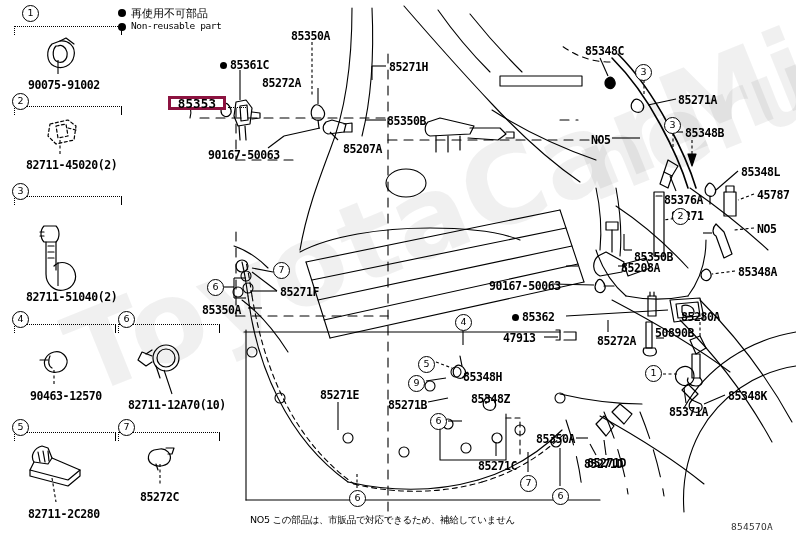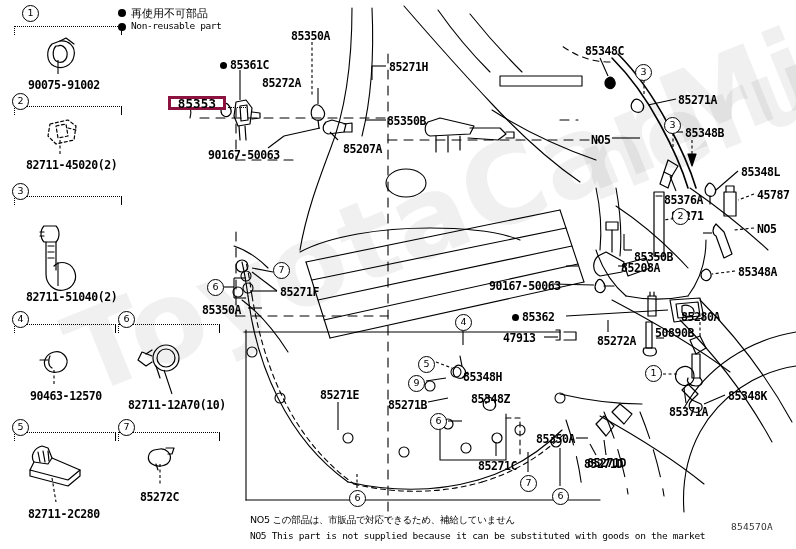--- a/index.html
+++ b/index.html
@@ -646,17 +646,16 @@
 
       <line x1="357" y1="488" x2="357" y2="474" stroke-dasharray="3 2.5"></line>
 
       <line x1="463" y1="331" x2="463" y2="345"></line>
 
       <line x1="596" y1="455" x2="590" y2="444"></line>
     </g>
   </svg>
 
   <div class="lbl jp foot" style="left:234px; top:514px;">NO5 この部品は、市販品で対応できるため、補給していません</div>
-  <div class="lbl foot" style="left:234px; top:530px;">NO5 This part is not supplied because it can be substituted with goods on the market</div>
 
   <div class="lbl code" style="left:731px; top:521px;">85457OA</div>
 
 </div>
 
 </body></html>

